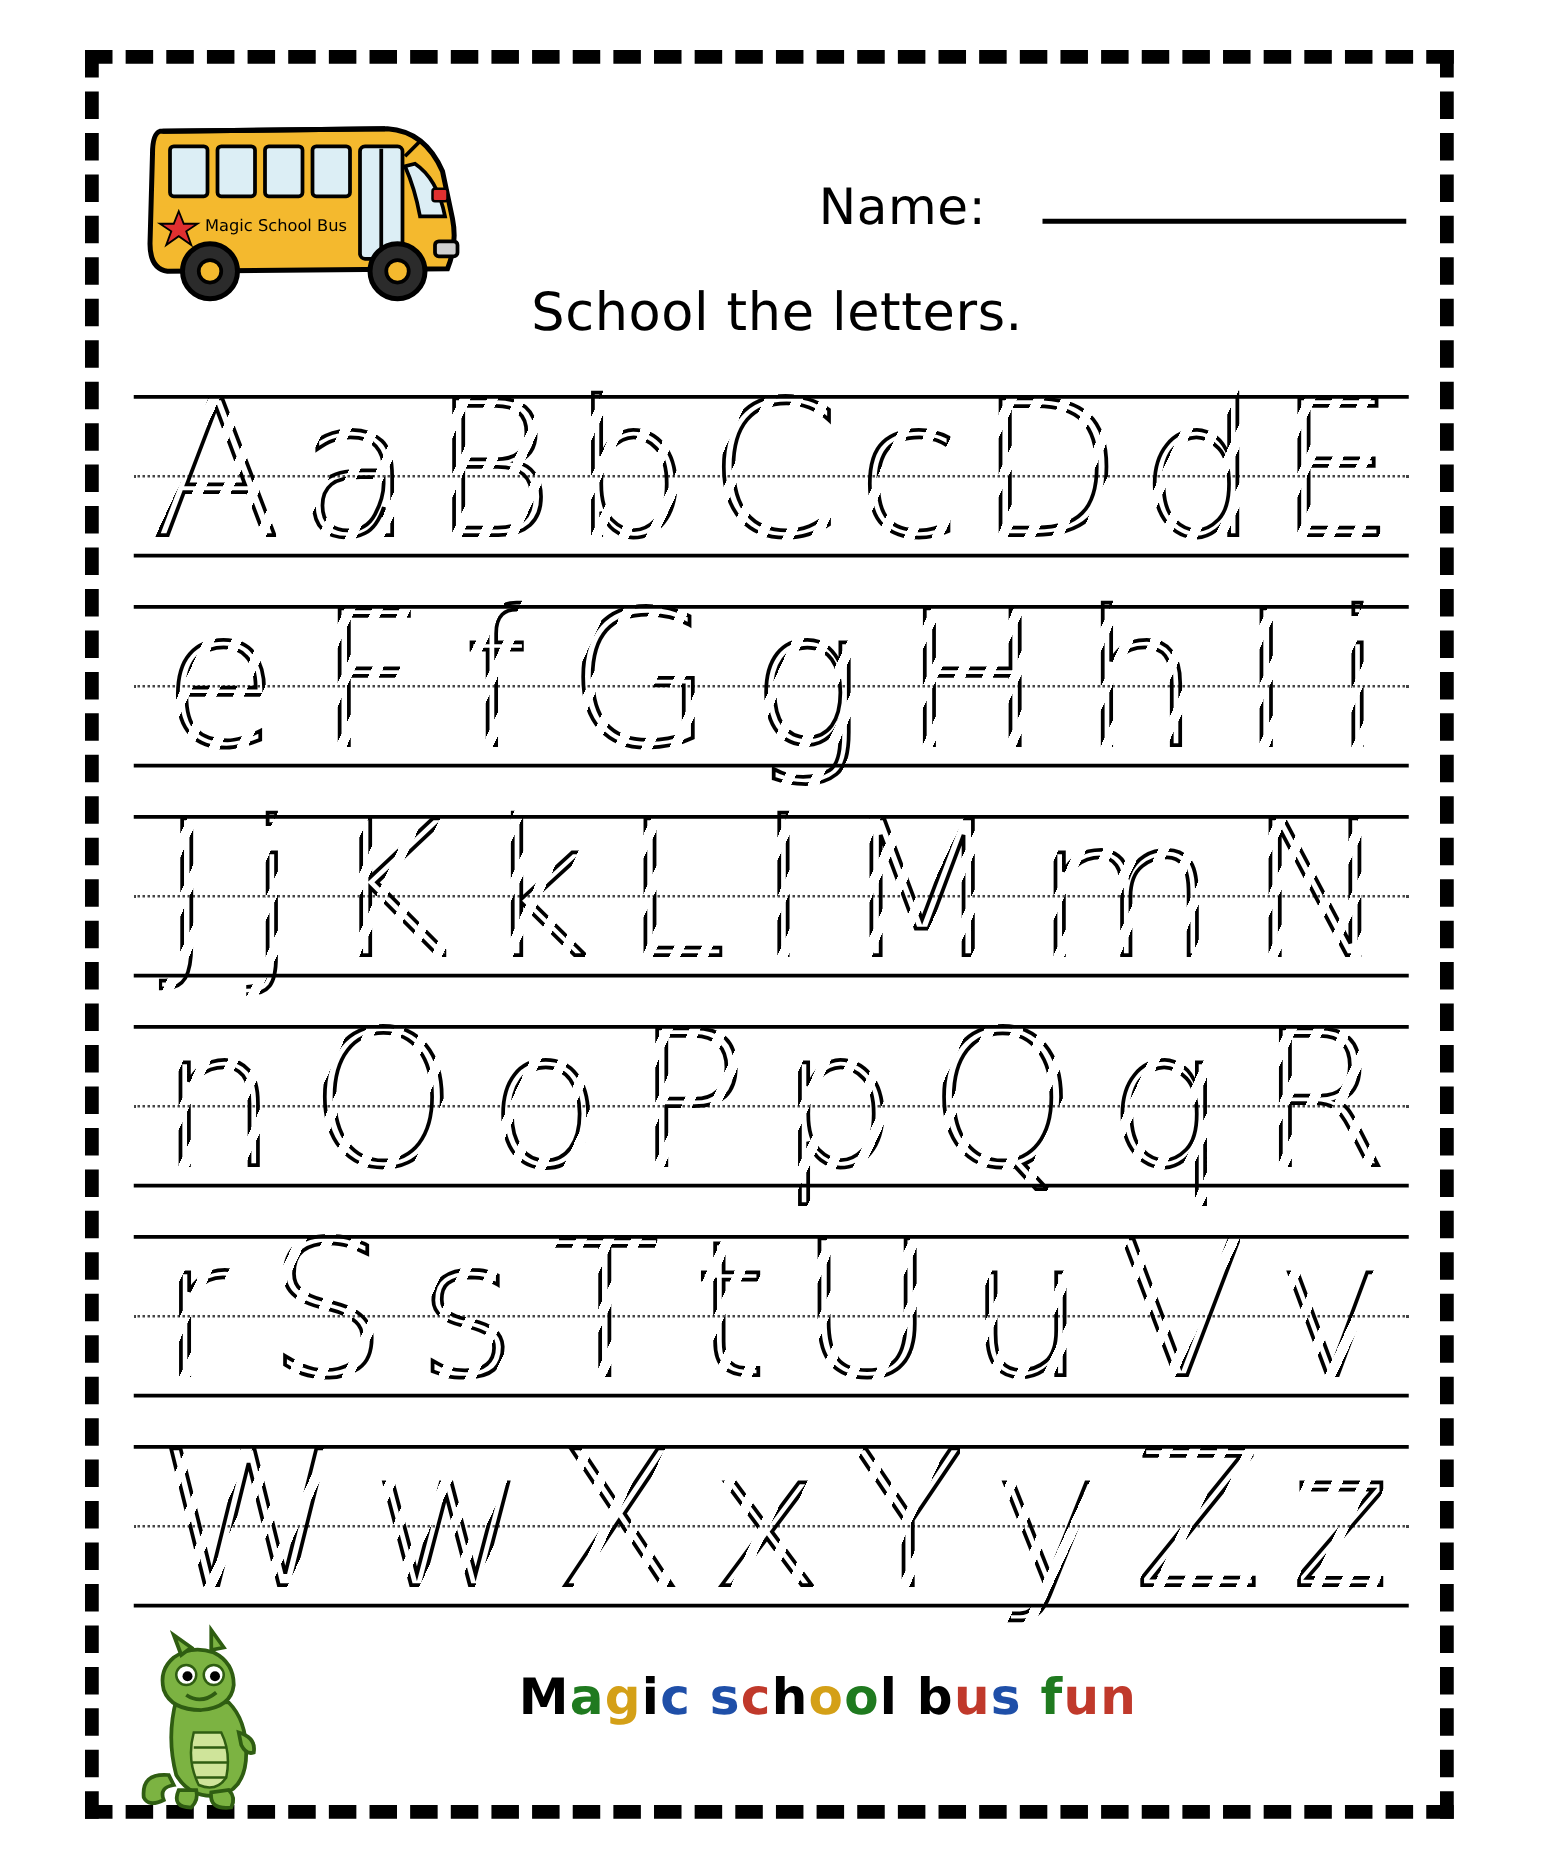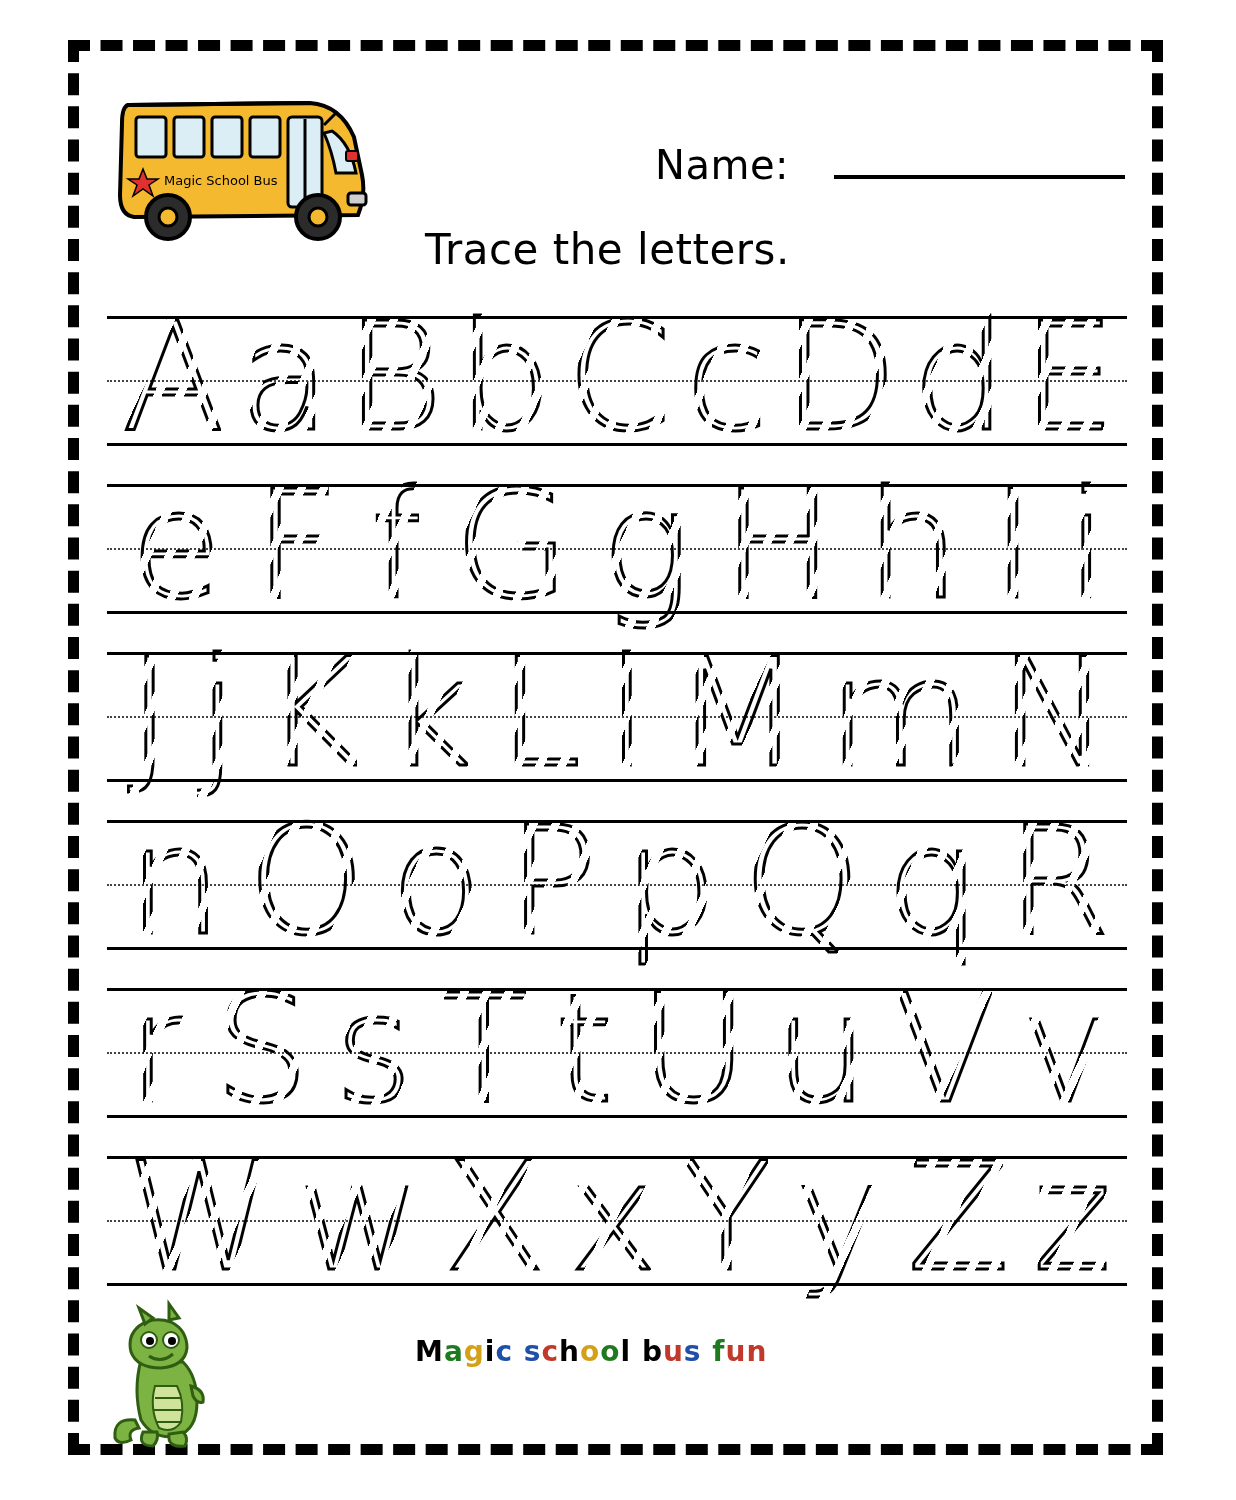--- a/index.html
+++ b/index.html
@@ -150,21 +150,21 @@
     position: absolute;
     left: 10px;
     top: 0px;
     width: 130px;
     height: 160px;
   }
   .footer-title {
     position: absolute;
     left: 320px;
     top: 45px;
-    font-size: 28px;
+    font-size: 40px;
     letter-spacing: 1px;
     white-space: nowrap;
   }
   .footer-title span {
     font-family: "DejaVu Sans", sans-serif;
     font-weight: bold;
   }
 </style>
 </head>
 <body>
@@ -204,21 +204,21 @@
       <rect x="236" y="86" width="12" height="10" rx="2" fill="#e03030" stroke="#000" stroke-width="2"></rect>
 
       <line x1="214" y1="60" x2="226" y2="48" stroke="#000" stroke-width="3"></line>
     </svg>
 
     <div class="name-line">
       <span class="name-label">Name:</span>
       <span class="name-blank"></span>
     </div>
 
-    <div class="instruction">Trace the letters.</div>
+    <div class="instruction">School the letters.</div>
   </div>
 
   <div class="rows">
 
     <div class="row">
       <div class="rule-top"></div>
       <div class="rule-mid"></div>
       <div class="rule-bottom"></div>
       <div class="letters">
         <span class="glyph">A</span>

